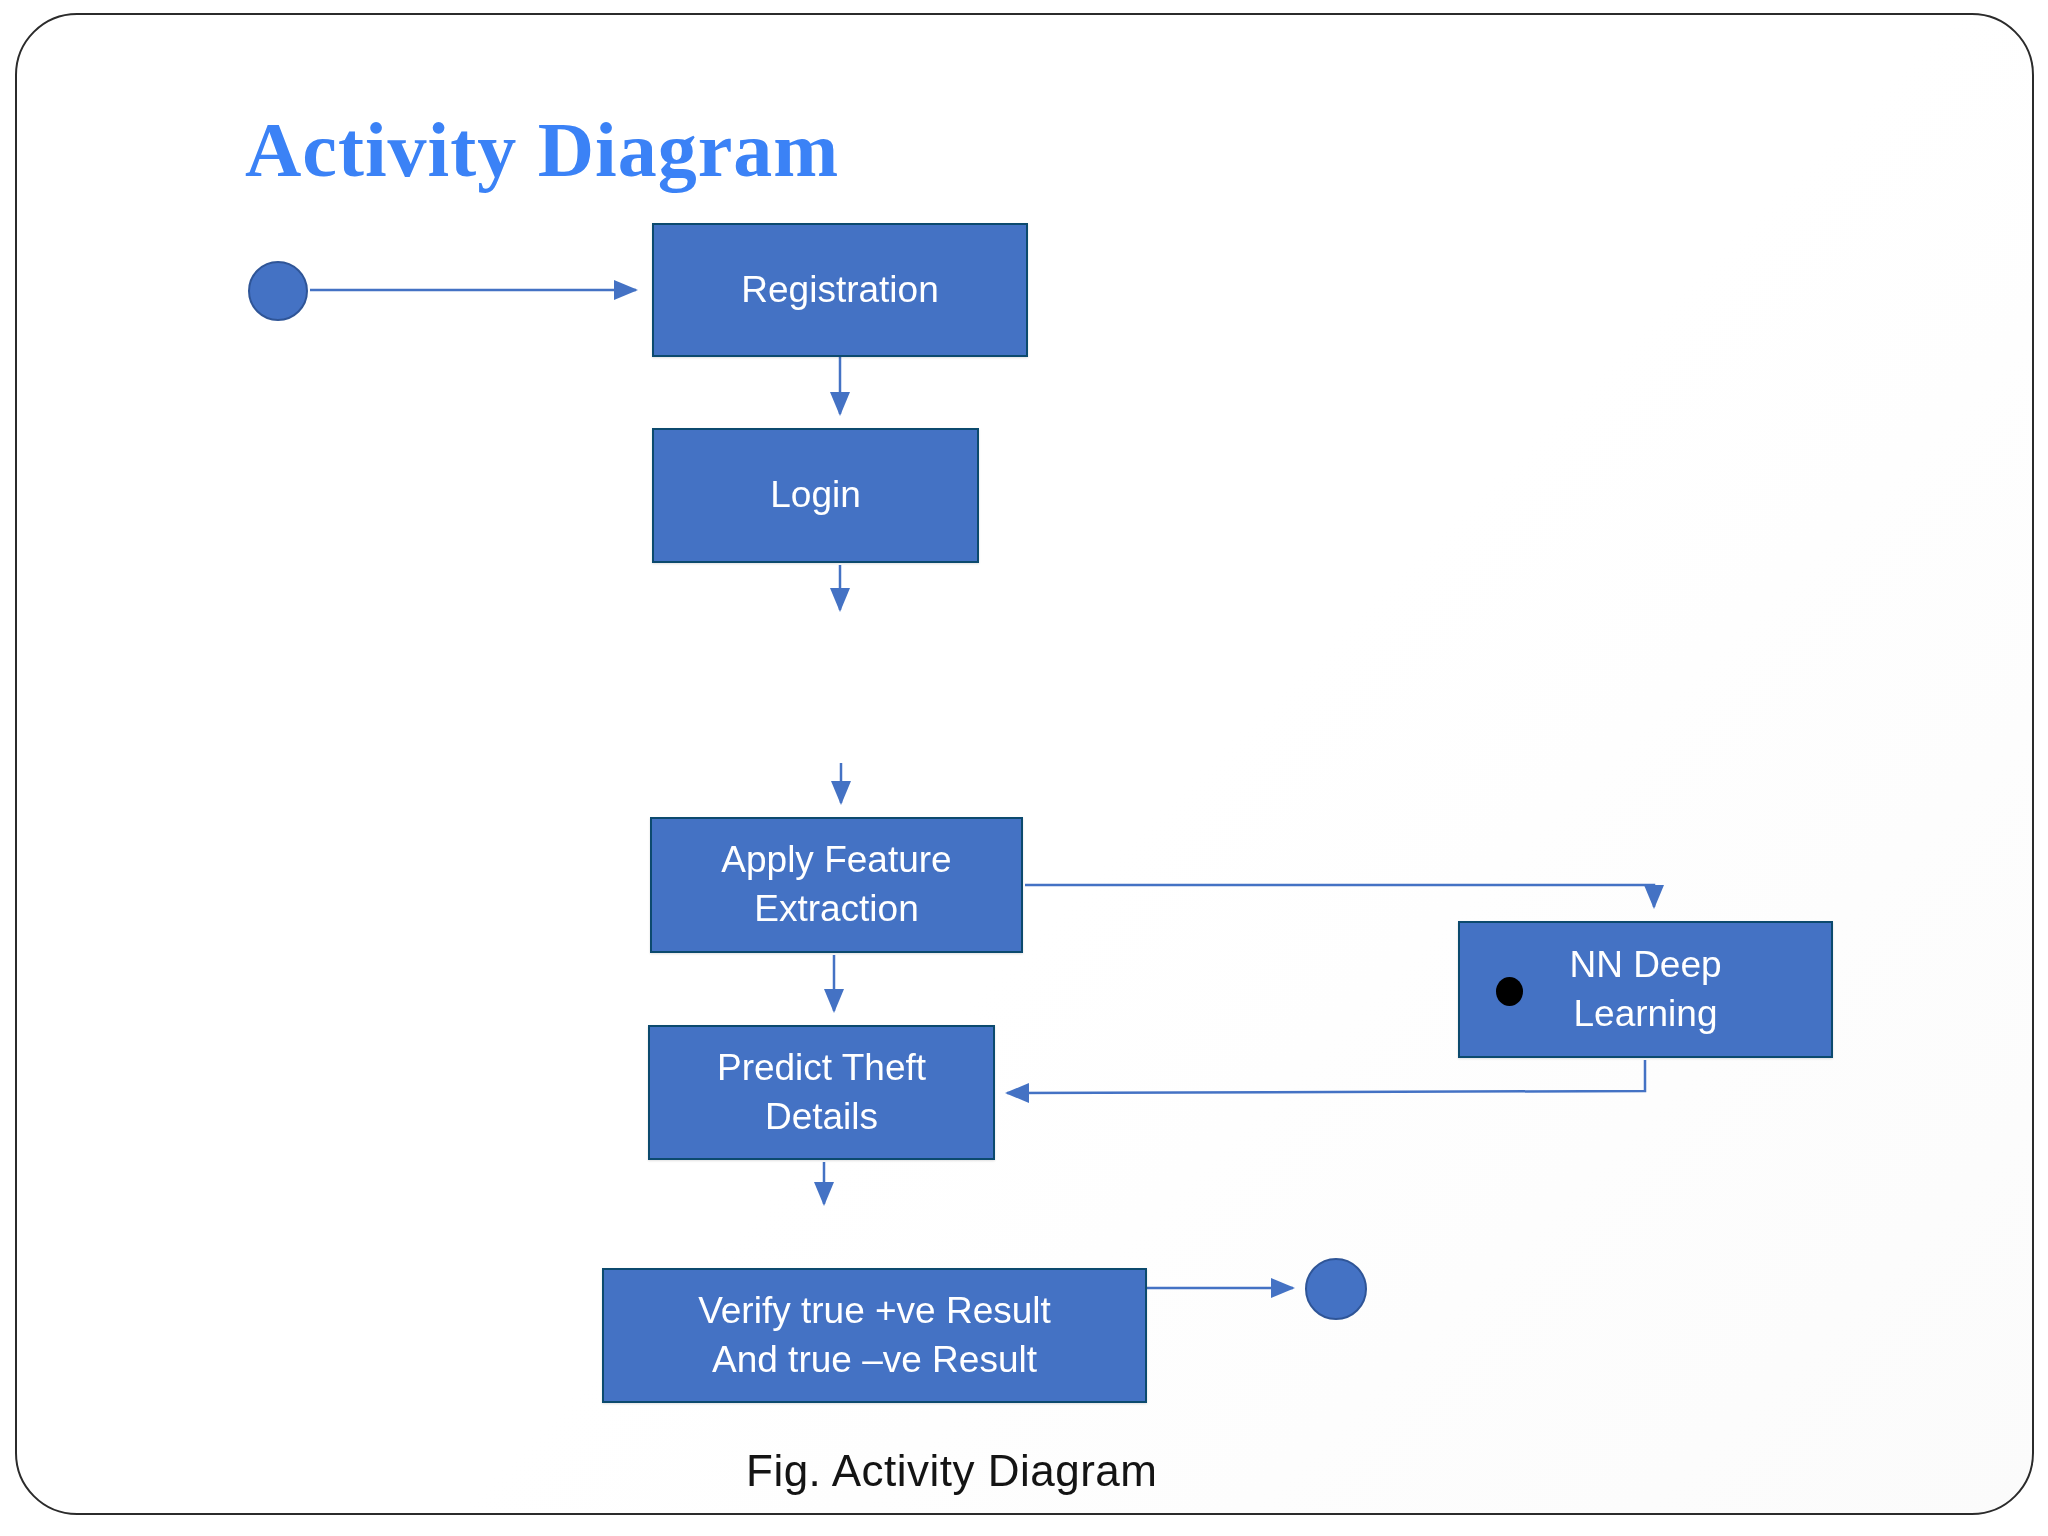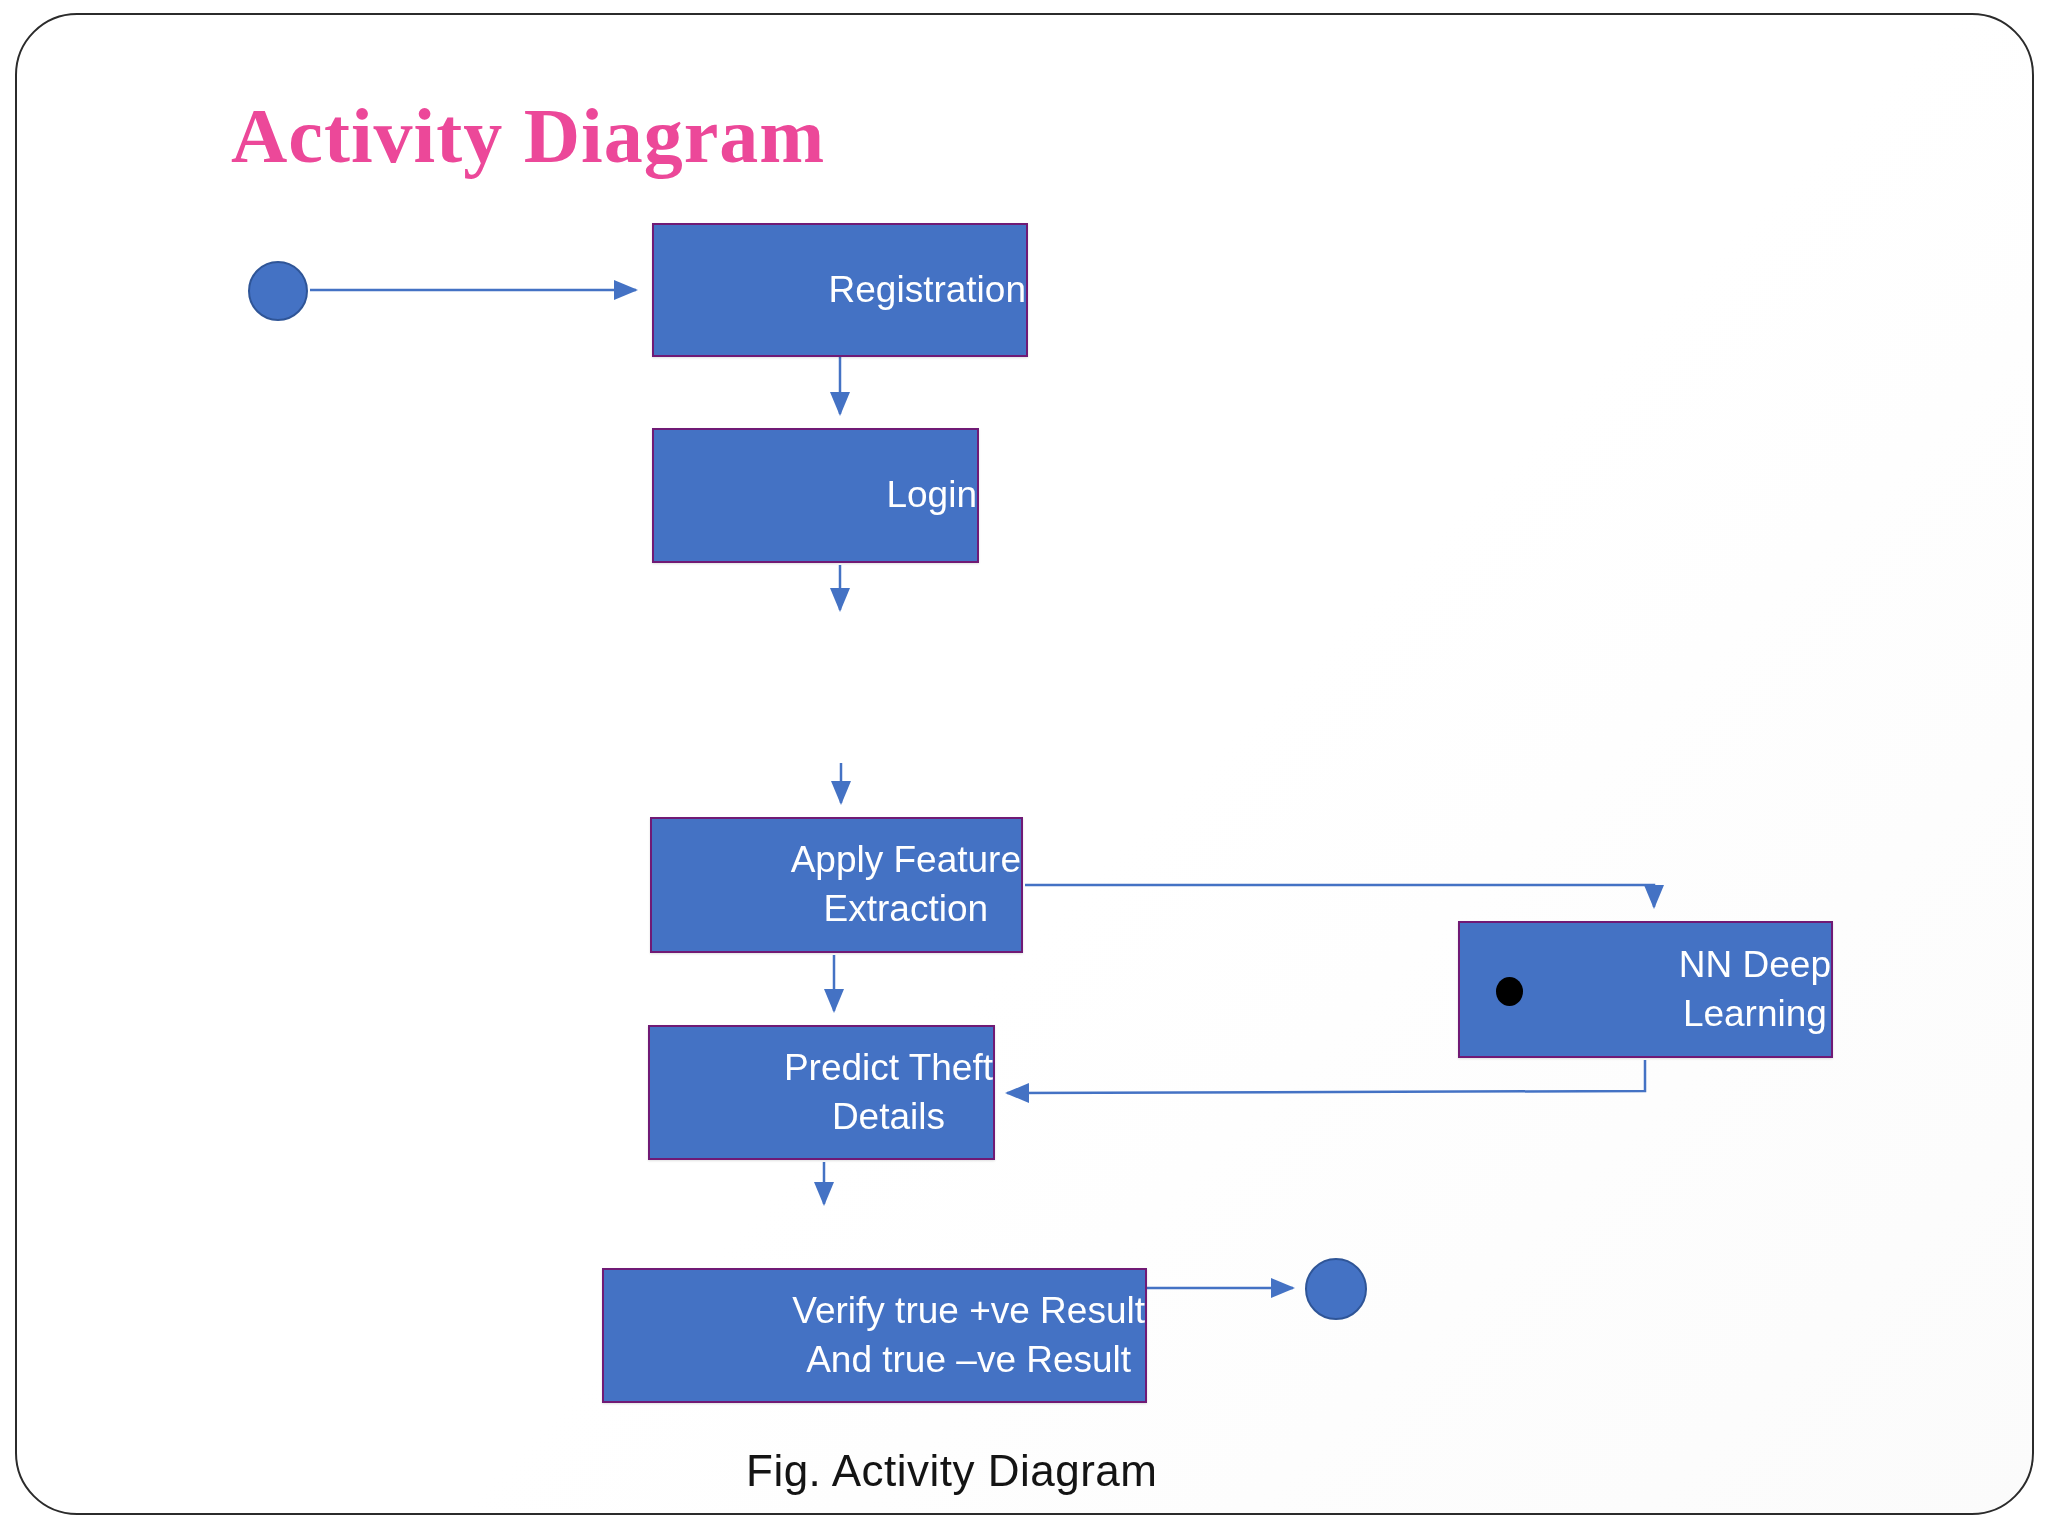--- a/index.html
+++ b/index.html
@@ -23,45 +23,45 @@
     height: 1502px;
     border: 2px solid #2b2b2b;
     border-radius: 62px;
     background: linear-gradient(135deg, #ffffff 55%, #fbfbfb 100%);
     box-sizing: border-box;
   }
   .title {
     position: absolute;
     left: 230px;
     top: 96px;
-    margin: 1px;
+    margin: 15px;
     font-family: "Liberation Serif", serif;
     font-weight: 700;
     font-size: 78px;
     line-height: 1;
-    color: #ec4899;
+    color: #3b82f6;
     letter-spacing: 1px;
   }
   .connectors {
     position: absolute;
     left: 0;
     top: 0;
     pointer-events: none;
   }
   .node {
     position: absolute;
     box-sizing: border-box;
   }
   .box {
     background: #4472C4;
-    border: 2px solid #701a75;
+    border: 2px solid #0c4a6e;
     color: #ffffff;
     display: flex;
     align-items: center;
-    justify-content: flex-end;
+    justify-content: center;
     text-align: center;
     font-size: 37px;
     line-height: 1.32;
     white-space: pre-line;
     box-shadow: 0 1px 2px rgba(0,0,0,0.12);
   }
   .circle-node {
     background: #4472C4;
     border: 2px solid #2F5597;
     border-radius: 50%;

